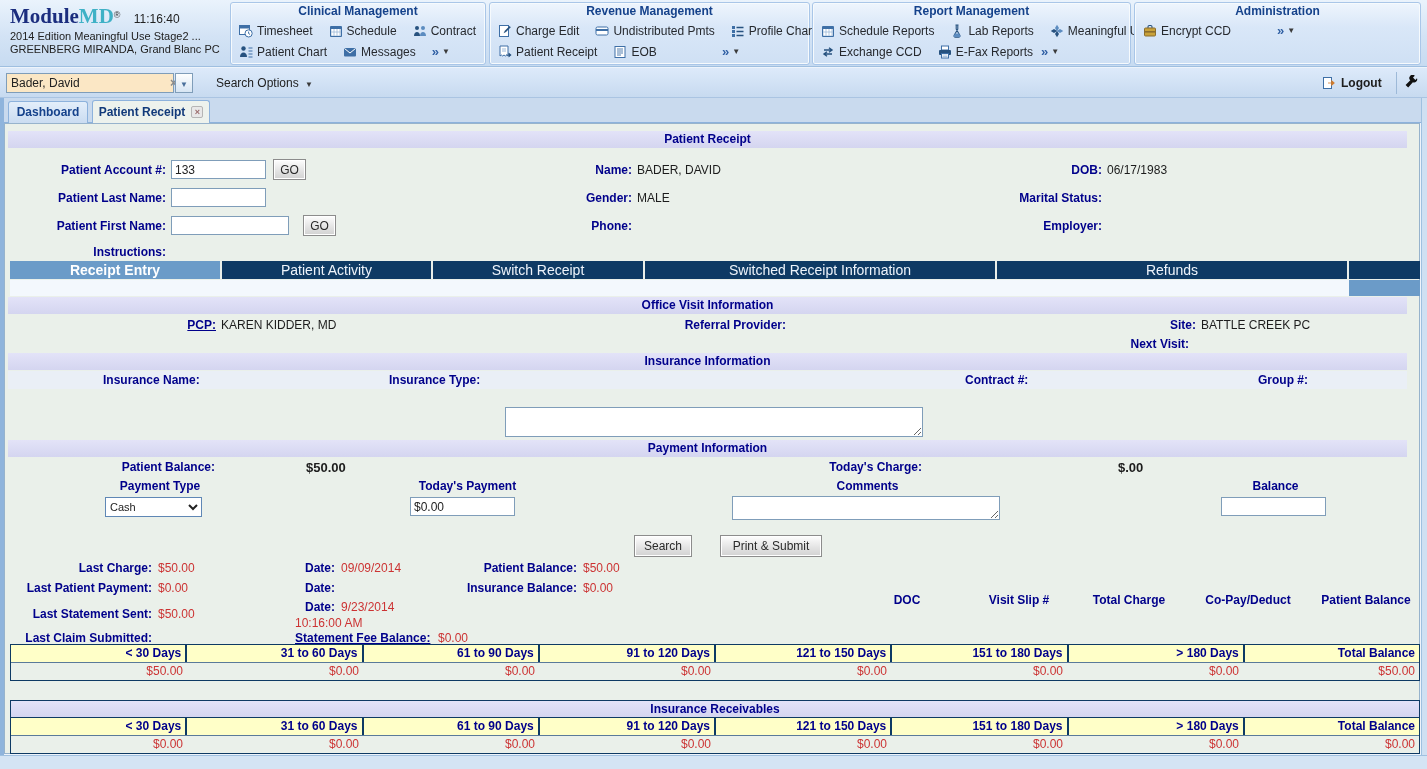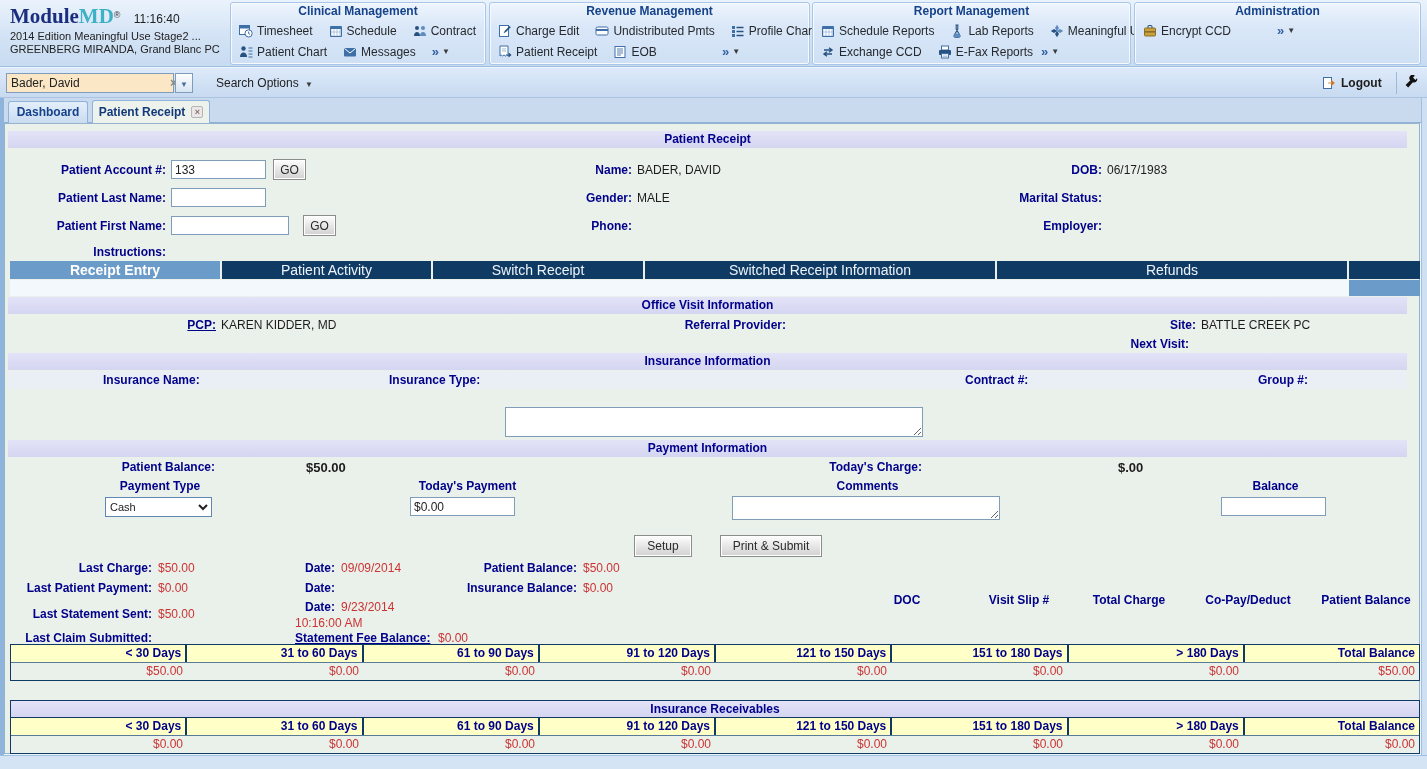--- a/index.html
+++ b/index.html
@@ -383,28 +383,28 @@
   <div class="lbl r" style="left:60px;top:460px;width:155px;">Patient Balance:</div>
   <div class="val bold" style="left:306px;top:460px;font-size:13px;">$50.00</div>
   <div class="lbl r" style="left:770px;top:460px;width:152px;">Today's Charge:</div>
   <div class="val bold" style="left:1118px;top:460px;font-size:13px;">$.00</div>
 
   <div class="lbl" style="left:110px;top:479px;width:100px;text-align:center;">Payment Type</div>
   <div class="lbl" style="left:405px;top:479px;width:125px;text-align:center;">Today's Payment</div>
   <div class="lbl" style="left:805px;top:479px;width:125px;text-align:center;">Comments</div>
   <div class="lbl" style="left:1213px;top:479px;width:125px;text-align:center;">Balance</div>
 
-  <select class="box" style="left:105px;top:497px;width:107px;height:20px;">
+  <select class="box" style="left:105px;top:497px;width:97px;height:20px;">
     <option>Cash</option>
   </select>
   <input class="box" style="left: 410px; top: 497px; width: 105px; height: 19px;" value="$0.00">
   <textarea class="box" style="left: 732px; top: 496px; width: 268px; height: 24px; resize: both;"></textarea>
   <input class="box" style="left: 1221px; top: 497px; width: 105px; height: 19px;" value="">
 
-  <button class="btn" style="left:634px;top:535px;width:58px;height:22px;">Setup</button>
+  <button class="btn" style="left:634px;top:535px;width:58px;height:22px;">Search</button>
   <button class="btn" style="left:720px;top:535px;width:102px;height:22px;">Print &amp; Submit</button>
 
   <div class="lbl r" style="left:0;top:561px;width:152px;">Last Charge:</div>
   <div class="val red" style="left:158px;top:561px;">$50.00</div>
   <div class="lbl r" style="left:280px;top:561px;width:55px;">Date:</div>
   <div class="val red" style="left:341px;top:561px;">09/09/2014</div>
   <div class="lbl r" style="left:420px;top:561px;width:157px;">Patient Balance:</div>
   <div class="val red" style="left:583px;top:561px;">$50.00</div>
 
   <div class="lbl r" style="left:0;top:581px;width:152px;">Last Patient Payment:</div>

